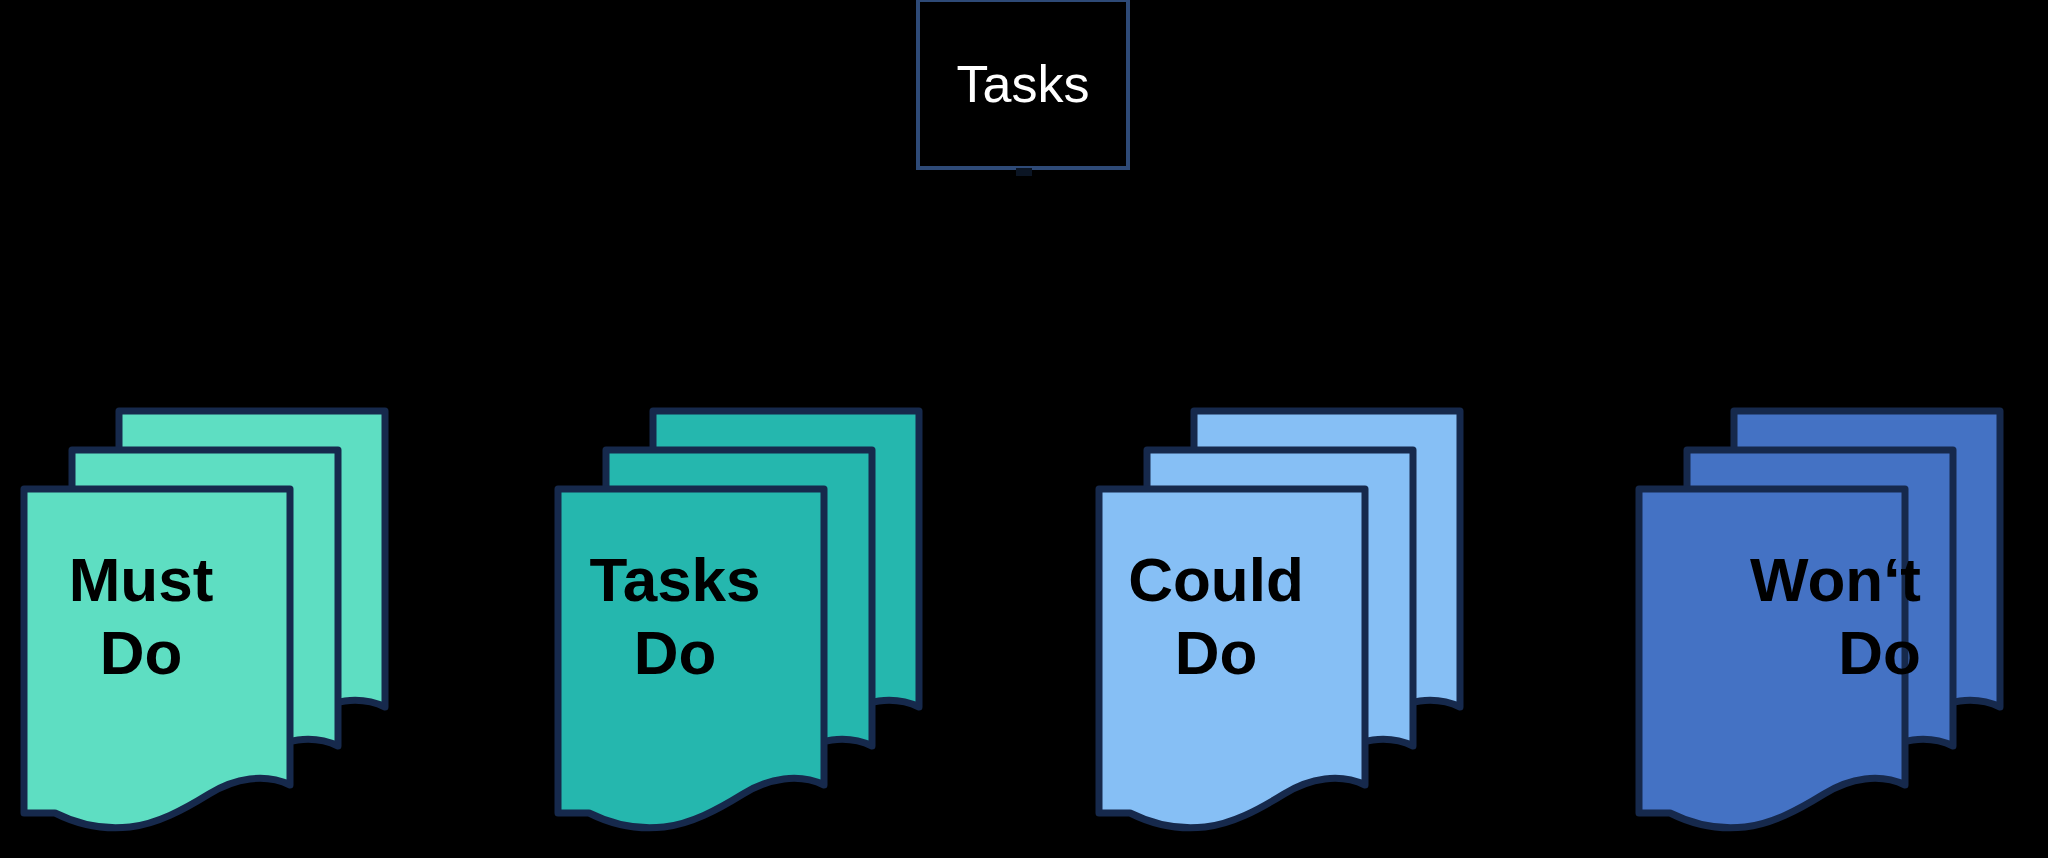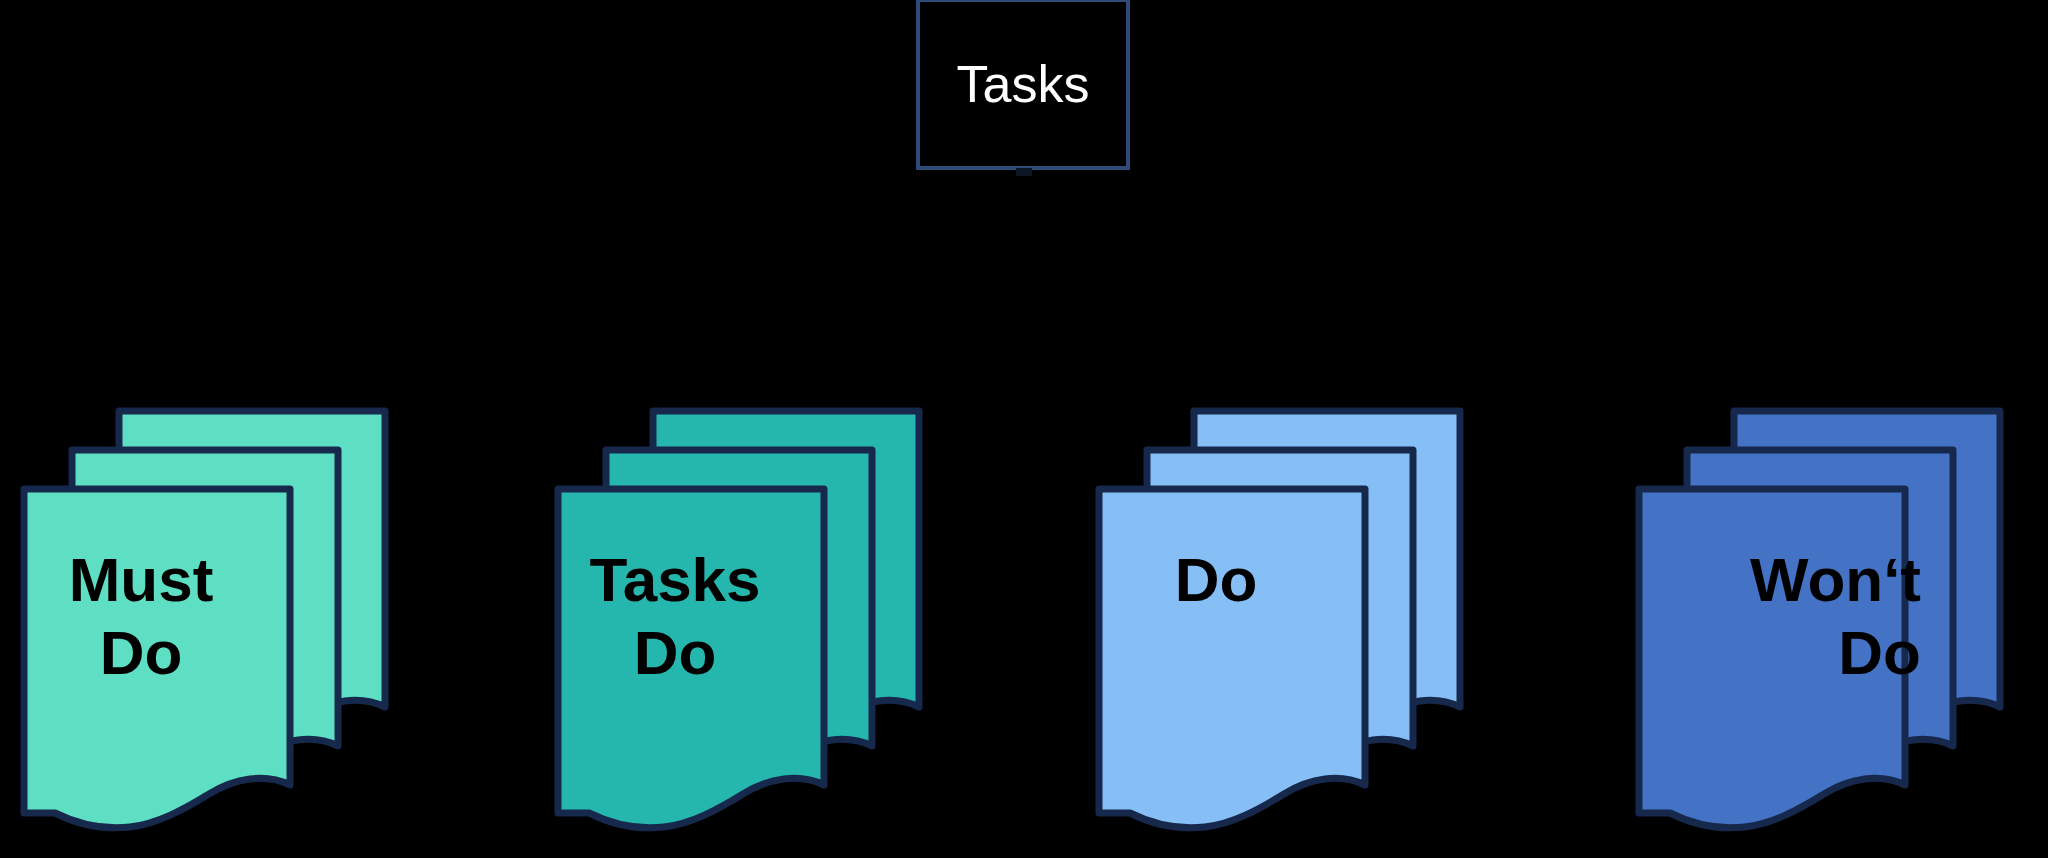--- a/index.html
+++ b/index.html
@@ -141,20 +141,21 @@
     </div>
   </div>
 
   <div class="stack" id="stack-could">
     <svg viewBox="0 0 470 858" xmlns="http://www.w3.org/2000/svg" aria-hidden="true">
       <path class="doc-shape" d="M 159 411 L 425 411 L 425 707 C 400 695 370 700 344 716 C 318 732 292 746 265 749 C 238 752 212 746 190 735 L 190 735 L 159 735 Z" fill="#86BFF5" stroke="#16294C" stroke-width="7" stroke-linejoin="round"></path>
       <path class="doc-shape" d="M 112 450 L 378 450 L 378 746 C 353 734 323 739 297 755 C 271 771 245 785 218 788 C 191 791 165 785 143 774 L 143 774 L 112 774 Z" fill="#86BFF5" stroke="#16294C" stroke-width="7" stroke-linejoin="round"></path>
       <path class="doc-shape" d="M 64 489 L 330 489 L 330 785 C 305 773 275 778 249 794 C 223 810 197 824 170 827 C 143 830 117 824 95 813 L 64 813 Z" fill="#86BFF5" stroke="#16294C" stroke-width="7" stroke-linejoin="round"></path>
     </svg>
     <div class="card-text">
+      <span class="line">Could</span>
       <span class="line">Do</span>
     </div>
   </div>
 
   <div class="stack" id="stack-wont">
     <svg viewBox="0 0 470 858" xmlns="http://www.w3.org/2000/svg" aria-hidden="true">
       <path class="doc-shape" d="M 159 411 L 425 411 L 425 707 C 400 695 370 700 344 716 C 318 732 292 746 265 749 C 238 752 212 746 190 735 L 190 735 L 159 735 Z" fill="#4472C4" stroke="#16294C" stroke-width="7" stroke-linejoin="round"></path>
       <path class="doc-shape" d="M 112 450 L 378 450 L 378 746 C 353 734 323 739 297 755 C 271 771 245 785 218 788 C 191 791 165 785 143 774 L 143 774 L 112 774 Z" fill="#4472C4" stroke="#16294C" stroke-width="7" stroke-linejoin="round"></path>
       <path class="doc-shape" d="M 64 489 L 330 489 L 330 785 C 305 773 275 778 249 794 C 223 810 197 824 170 827 C 143 830 117 824 95 813 L 64 813 Z" fill="#4472C4" stroke="#16294C" stroke-width="7" stroke-linejoin="round"></path>
     </svg>

